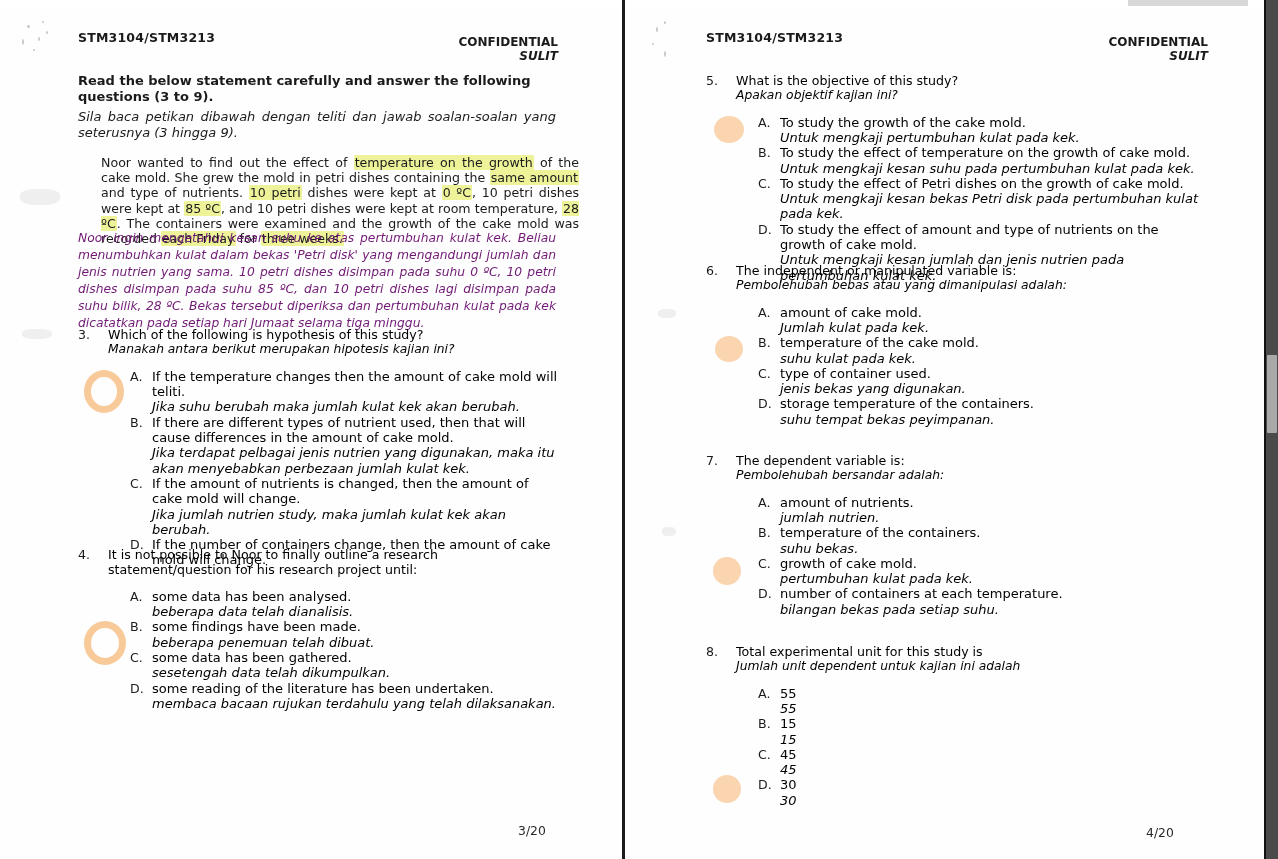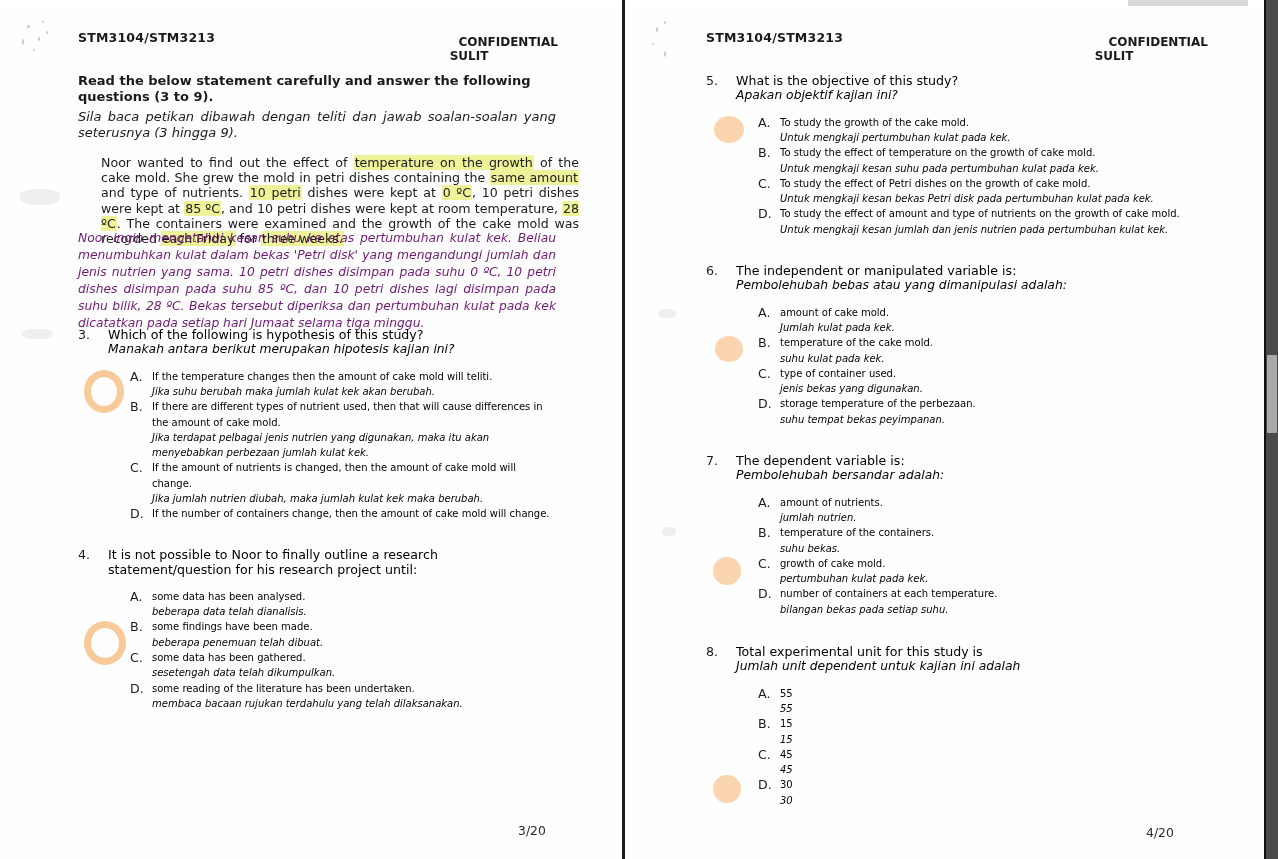--- a/index.html
+++ b/index.html
@@ -84,22 +84,22 @@
   .hdr-conf {
     position: absolute;
     text-align: right;
     font-size: 12px;
     font-weight: bold;
     color: #1a1a1a;
     line-height: 14px;
     white-space: nowrap;
   }
   .hdr-conf .sulit {
+    font-style: italic;
     display: block;
-    text-align: center;
   }
 
   .block {
     position: absolute;
     color: #1b1b1b;
   }
 
   .en  { font-size: 12.6px; line-height: 15.2px; color: #1b1b1b; margin-left: 23px; }
   .my  { font-size: 12.3px; line-height: 17px; color: #701a75; font-style: italic; }
 
@@ -156,22 +156,22 @@
   .opt-letter {
     position: absolute;
     left: 0; top: 0;
     width: 20px;
     font-size: 12.6px;
     color: #1b1b1b;
   }
   .opt-text {
     margin-left: 22px;
   }
-  .opt-en { font-size: 10px; line-height: 15.4px; }
-  .opt-my { font-size: 10px; line-height: 15.2px; font-style: italic; }
+  .opt-en { font-size: 13px; line-height: 15.4px; }
+  .opt-my { font-size: 13px; line-height: 15.2px; font-style: italic; }
 
   
   .ann-ring {
     position: absolute;
     border-radius: 50%;
     border: 7px solid rgba(243,169,92,0.62);
     pointer-events: none;
   }
   .ann-blob {
     position: absolute;
@@ -246,21 +246,21 @@
               <span class="opt-letter">B.</span>
               <div class="opt-text">
                 <div class="opt-en">If there are different types of nutrient used, then that will cause differences in the amount of cake mold.</div>
                 <div class="opt-my">Jika terdapat pelbagai jenis nutrien yang digunakan, maka itu akan menyebabkan perbezaan jumlah kulat kek.</div>
               </div>
             </div>
             <div class="opt">
               <span class="opt-letter">C.</span>
               <div class="opt-text">
                 <div class="opt-en">If the amount of nutrients is changed, then the amount of cake mold will change.</div>
-                <div class="opt-my">Jika jumlah nutrien diubah, maka jumlah kulat kek maka berubah.</div>
+                <div class="opt-my">Jika jumlah nutrien study, maka jumlah kulat kek akan berubah.</div>
               </div>
             </div>
             <div class="opt">
               <span class="opt-letter">D.</span>
               <div class="opt-text">
                 <div class="opt-en">If the number of containers change, then the amount of cake mold will change.</div>
               </div>
             </div>
           </div>
         </div>
@@ -387,21 +387,21 @@
             <div class="opt">
               <span class="opt-letter">C.</span>
               <div class="opt-text">
                 <div class="opt-en">type of container used.</div>
                 <div class="opt-my">jenis bekas yang digunakan.</div>
               </div>
             </div>
             <div class="opt">
               <span class="opt-letter">D.</span>
               <div class="opt-text">
-                <div class="opt-en">storage temperature of the perbezaan.</div>
+                <div class="opt-en">storage temperature of the containers.</div>
                 <div class="opt-my">suhu tempat bekas peyimpanan.</div>
               </div>
             </div>
           </div>
         </div>
       </div>
       <div class="ann-blob" style="left:87px; top:327px; width:28px; height:26px;"></div>
 
       <div class="q" style="left:78px; top:444px; width:500px;">
         <div class="q-num">7.</div>

